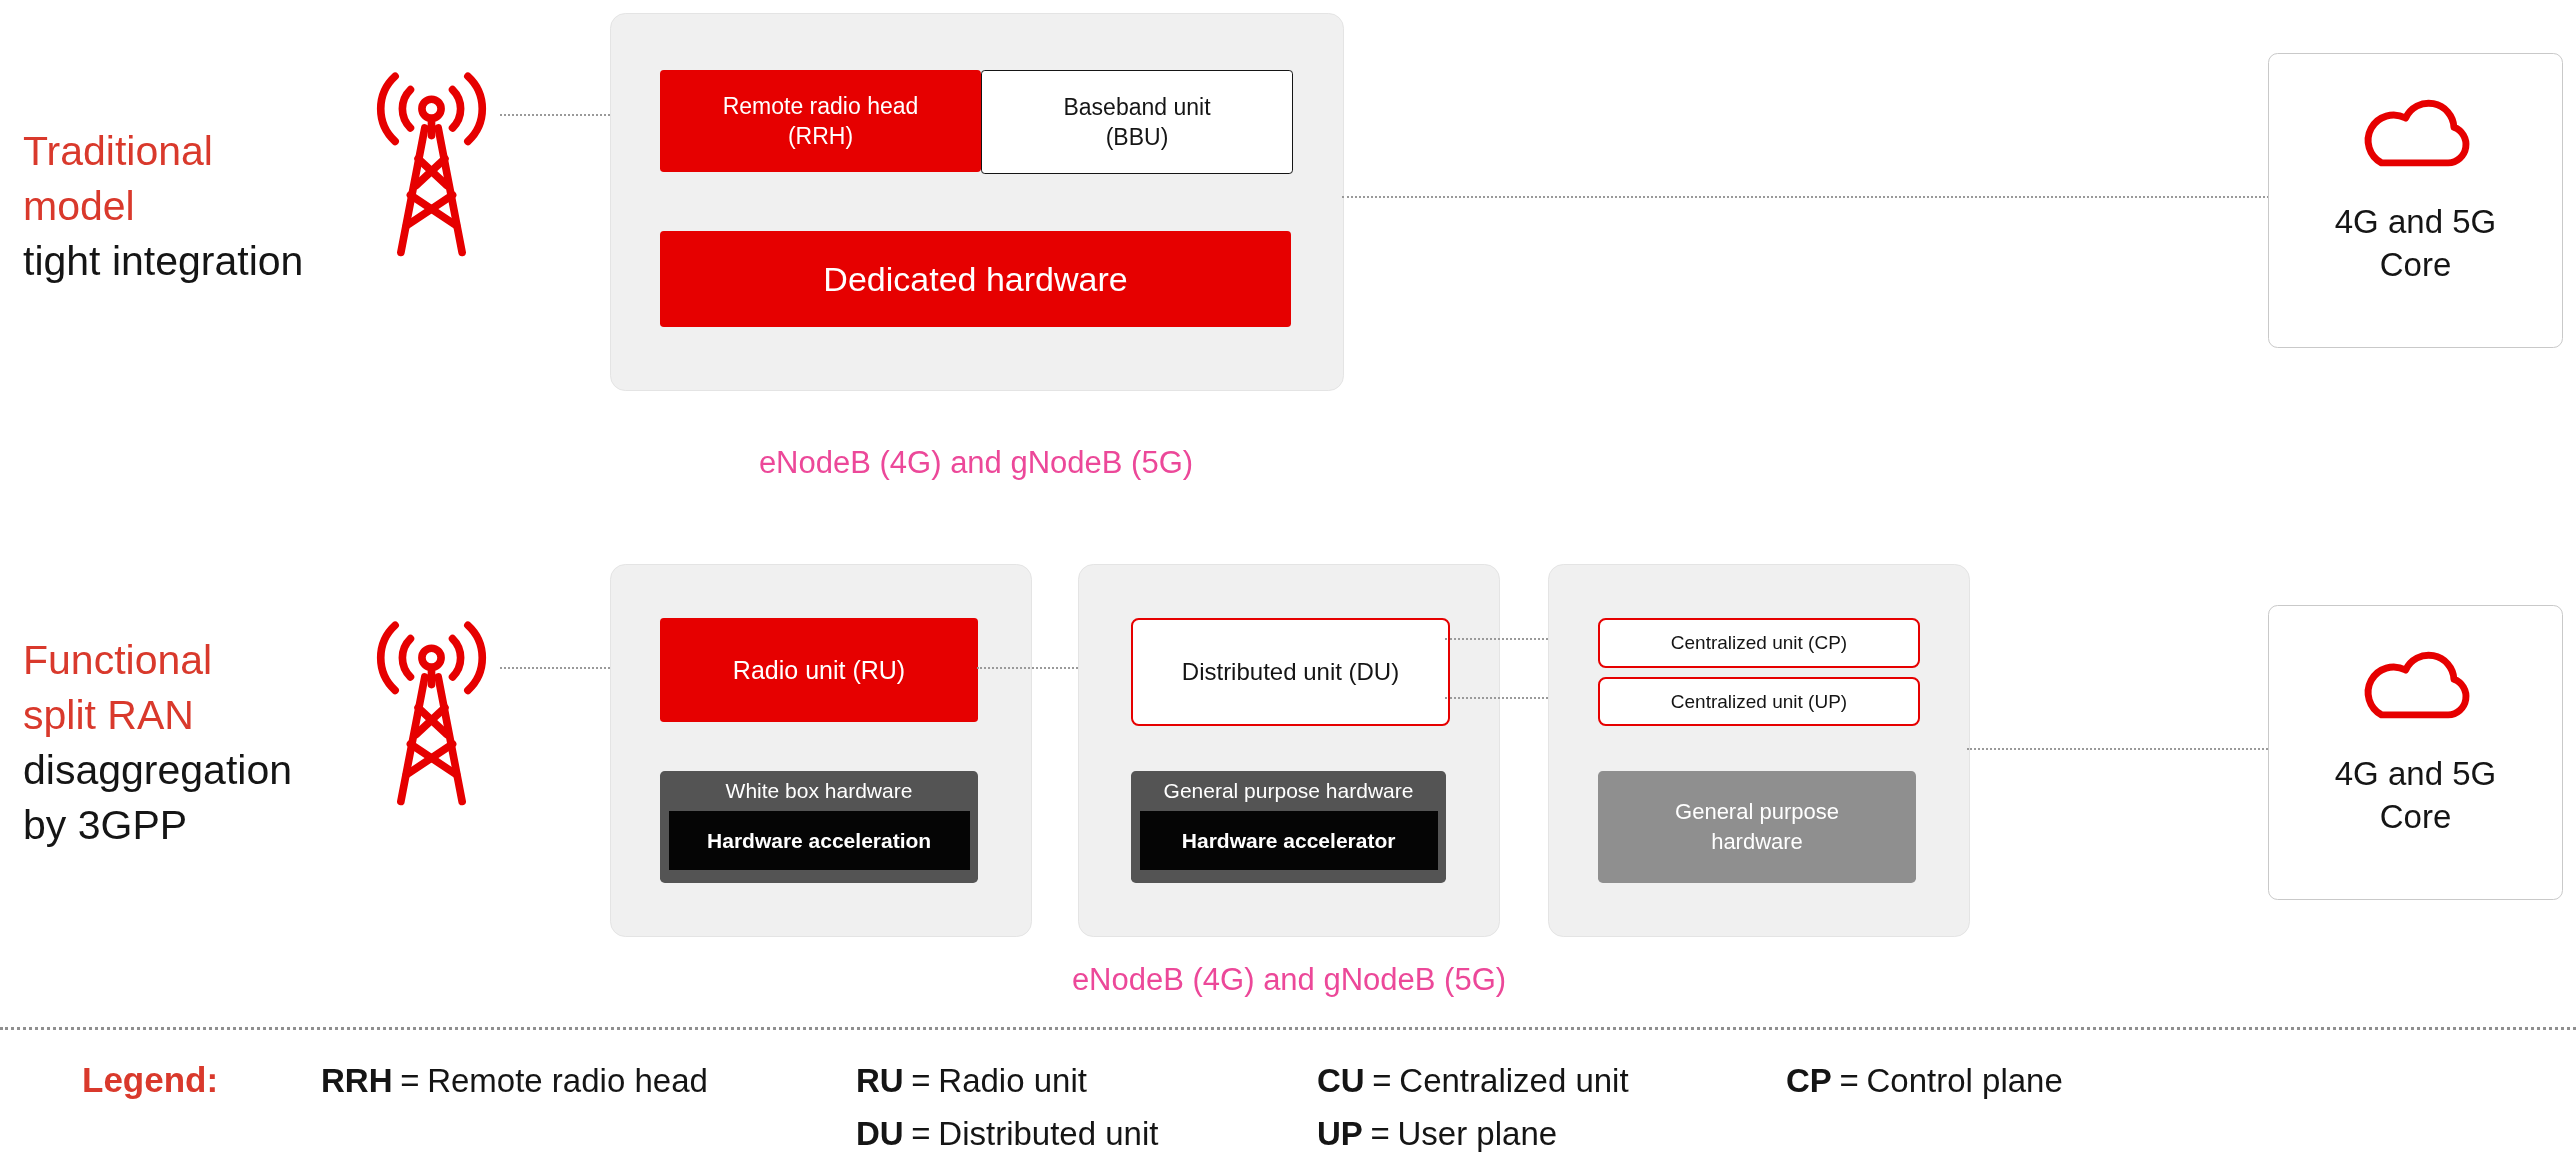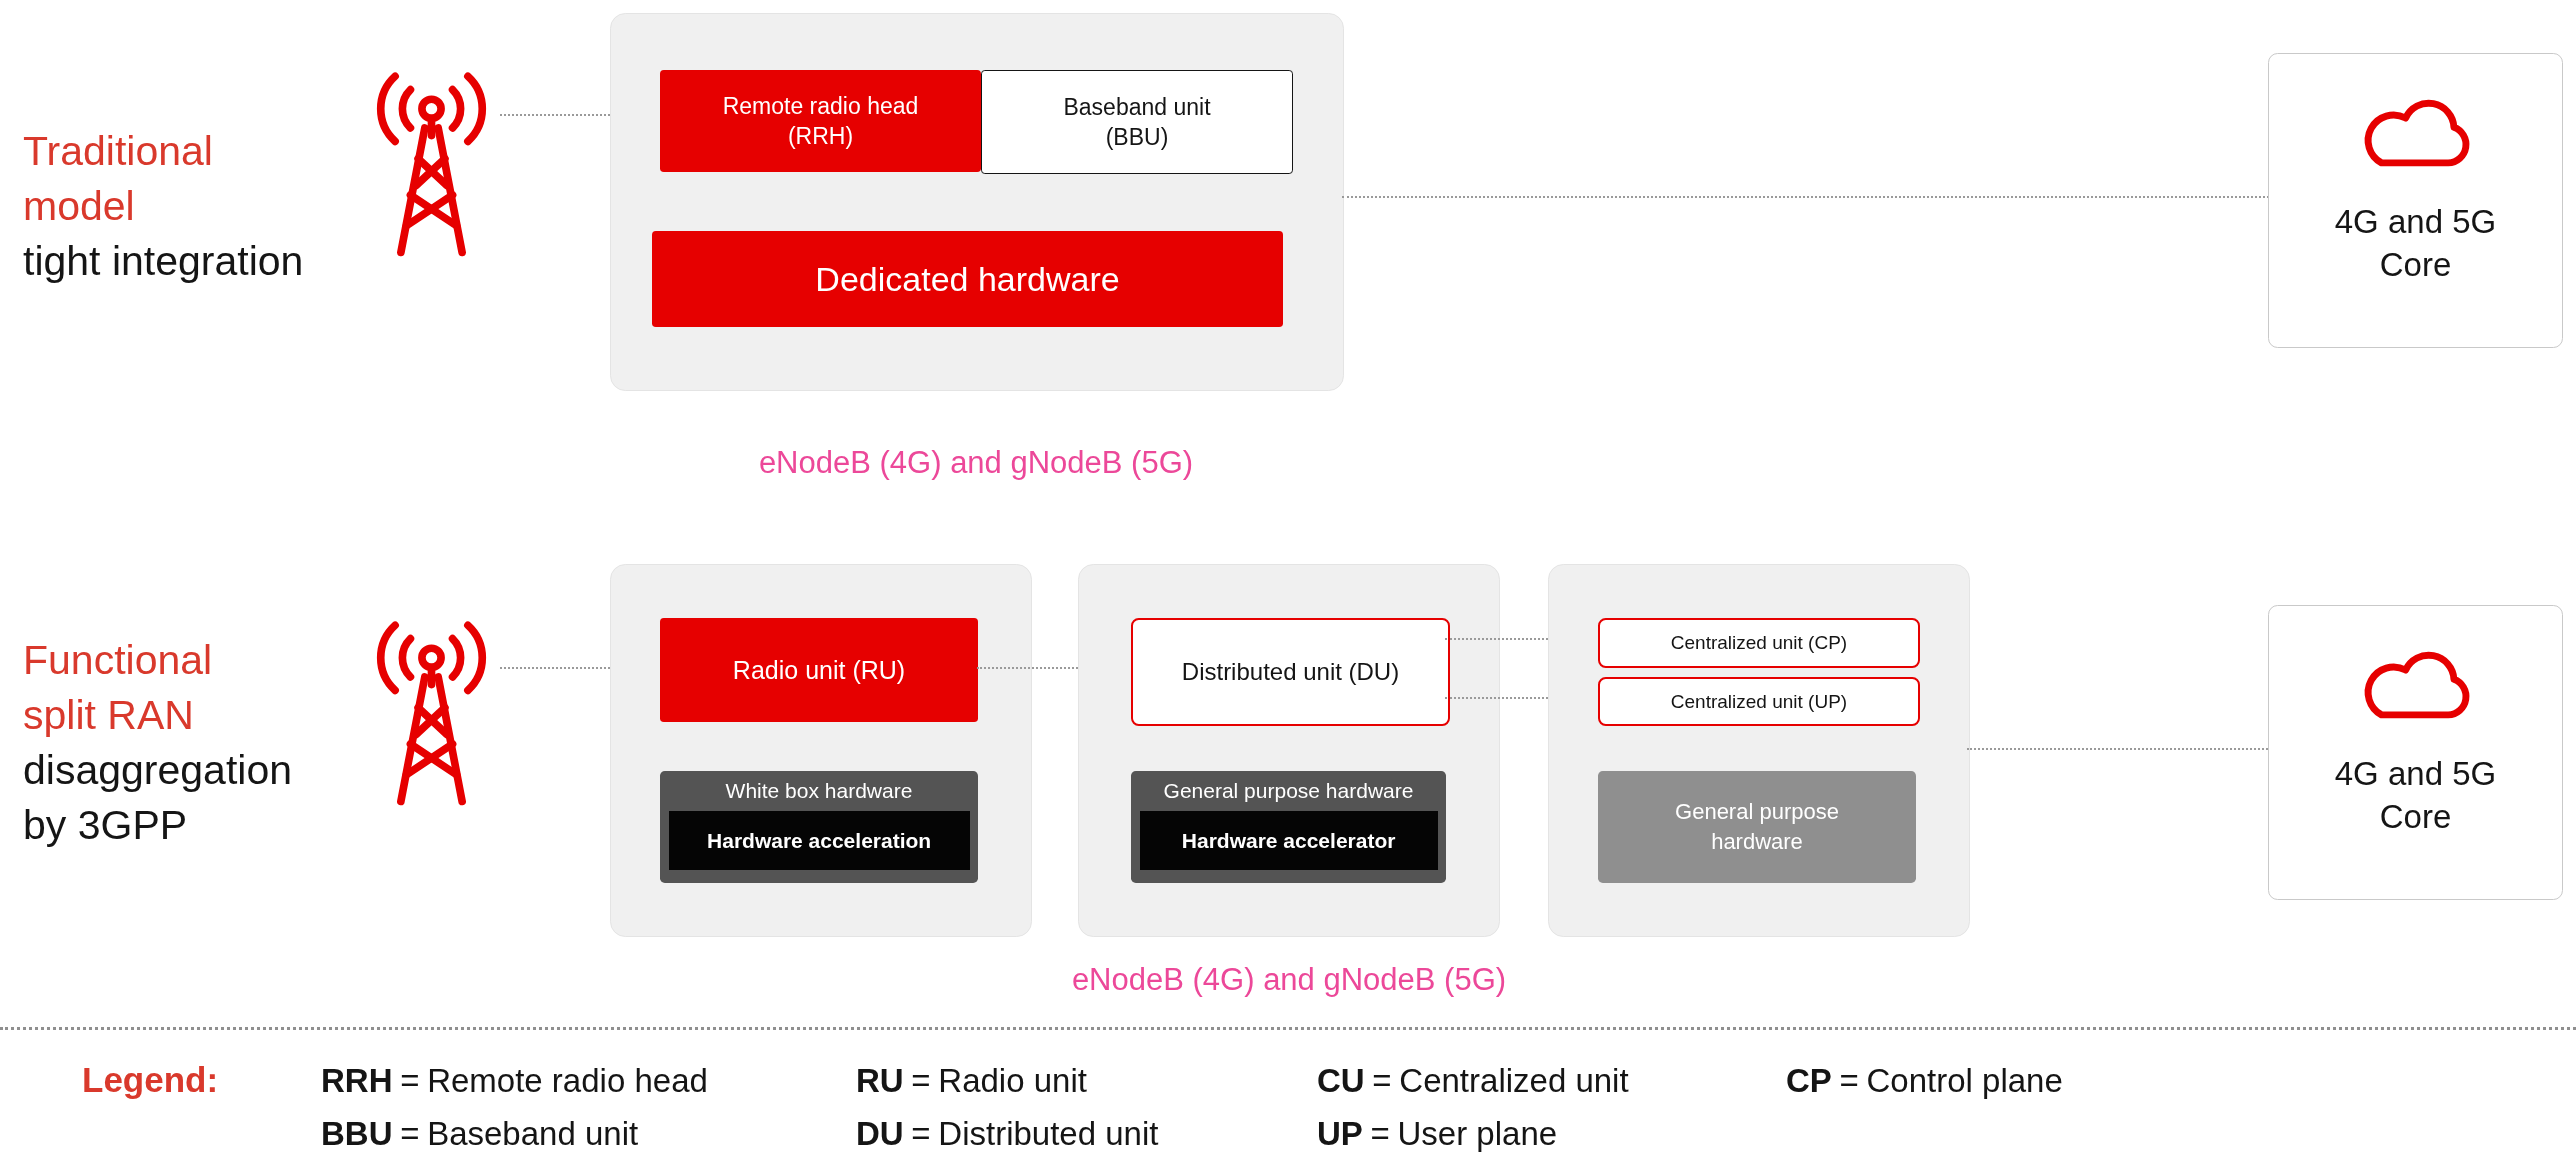--- a/index.html
+++ b/index.html
@@ -101,21 +101,21 @@
 
   <div class="dotted" style="left:500px;top:114px;width:158px;"></div>
 
   <div class="panel" style="left:610px;top:13.4px;width:732px;height:376px;">
     <div class="redbox" style="left:49px;top:56px;width:321px;height:102px;">
       <span style="max-width:230px;">Remote radio head (RRH)</span>
     </div>
     <div class="whitebox" style="left:370px;top:56px;width:310px;height:102px;">
       <span style="max-width:182px;">Baseband unit (BBU)</span>
     </div>
-    <div class="redbox big" style="left:41px;top:217px;width:631px;height:96px;">
+    <div class="redbox big" style="left:49px;top:217px;width:631px;height:96px;">
       <span>Dedicated hardware</span>
     </div>
   </div>
 
   <div class="dotted" style="left:1342px;top:196px;width:927px;"></div>
 
   <div class="core" style="left:2268px;top:53px;">
     <svg width="146" height="92" viewBox="0 0 120 80">
       <path d="M30 66 h58 a16 16 0 0 0 5 -31 a22 22 0 0 0 -42 -8 a19 19 0 0 0 -21 39 z" fill="#ffffff" stroke="#e60000" stroke-width="6" stroke-linejoin="round" stroke-linecap="round"></path>
     </svg>
@@ -199,23 +199,20 @@
   <div class="caption" style="left:610px;top:962px;width:1358px;">eNodeB (4G) and gNodeB (5G)</div>
 
   <div id="separator"></div>
 
   <div id="legend-title">Legend:</div>
 
   <div class="lcol" style="left:321px;">
     <div class="lrow">
       <b>RRH</b><span class="eq">=</span><span>Remote radio head</span>
     </div>
-    <div class="lrow">
-      <b>BBU</b><span class="eq">=</span><span>Baseband unit</span>
-    </div>
   </div>
 
   <div class="lcol" style="left:856px;">
     <div class="lrow">
       <b>RU</b><span class="eq">=</span><span>Radio unit</span>
     </div>
     <div class="lrow">
       <b>DU</b><span class="eq">=</span><span>Distributed unit</span>
     </div>
   </div>

